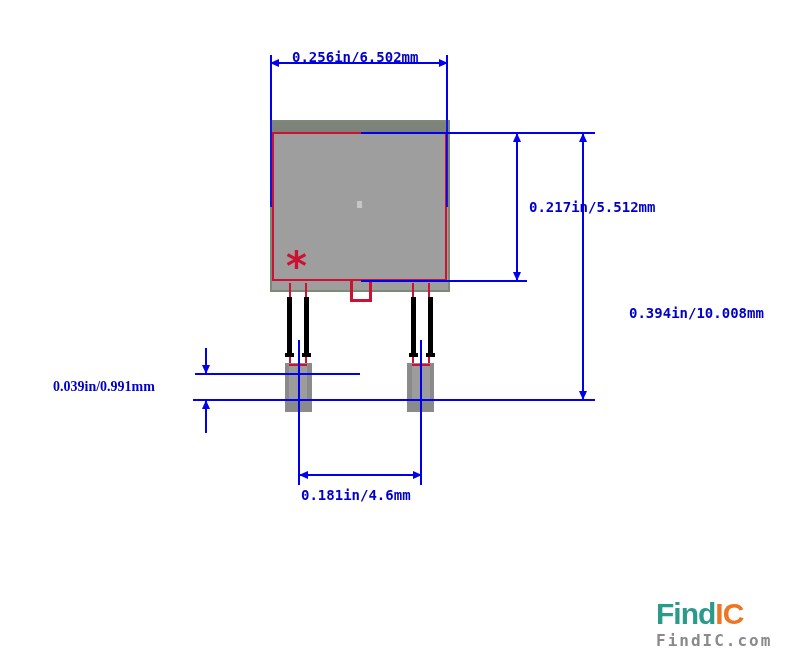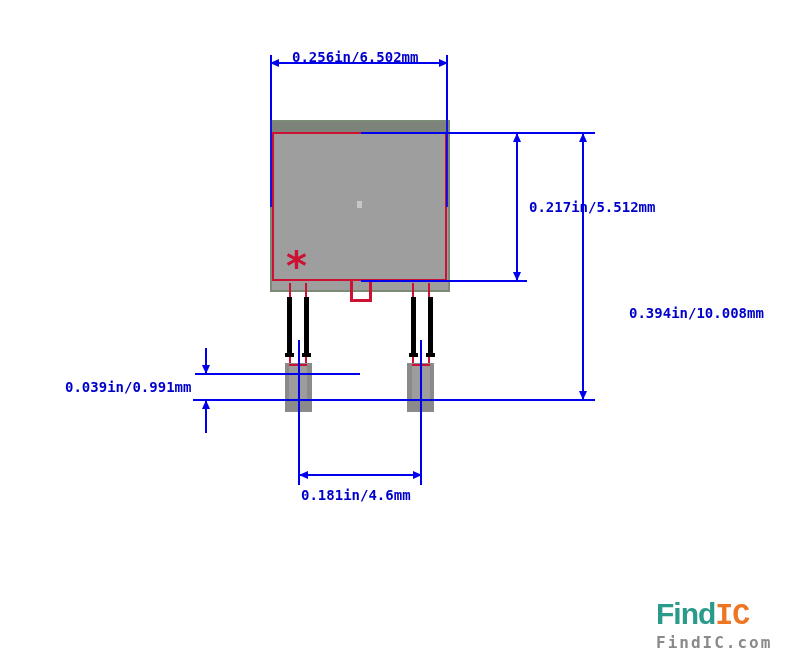--- a/index.html
+++ b/index.html
@@ -34,21 +34,21 @@
   
   .pinblack{position:absolute;width:5px;height:59px;top:297px;background:var(--pin-black);}
   .pinfoot{position:absolute;width:9px;height:4px;top:353px;background:var(--pin-black);}
   .pad{position:absolute;top:363px;width:27px;height:49px;background:var(--pad-fill);}
   .pad-inner{position:absolute;top:364px;width:18px;height:36px;background:var(--pad-inner);
              border-top:2px solid var(--outline-red);box-sizing:border-box;}
   
   .logo{position:absolute;left:656px;top:597px;width:130px;cursor:pointer;}
   .logo-line1{font:bold 30px "Liberation Sans","DejaVu Sans",sans-serif;letter-spacing:-1px;line-height:34px;}
   .logo-find{color:var(--logo-teal);}
-  .logo-ic{color:var(--logo-orange);font-family:Liberation Mono, monospace;}
+  .logo-ic{color:var(--logo-orange);}
   .logo-line2{font:bold 16px "DejaVu Sans Mono",monospace;letter-spacing:2px;color:var(--logo-gray);line-height:20px;}
 </style>
 </head>
 <body>
 
 <div id="canvas">
 
   <div class="body-outer"></div>
   <div class="body-band"></div>
   <div class="body-red"></div>
@@ -99,21 +99,21 @@
 
   <div class="vline" style="left:582px;top:133px;height:267px;"></div>
   <div class="ar ar-up" style="left:579px;top:133px;"></div>
   <div class="ar ar-down" style="left:579px;top:391px;"></div>
   <div class="dimtext" style="left:597px;top:305px;margin-left:32px;">0.394in/10.008mm</div>
 
   <div class="vline" style="left:205px;top:348px;height:26px;"></div>
   <div class="vline" style="left:205px;top:400px;height:33px;"></div>
   <div class="ar ar-down" style="left:202px;top:365px;"></div>
   <div class="ar ar-up" style="left:202px;top:400px;"></div>
-  <div class="dimtext" style="left:65px;top:379px;">0.039in/0.991mm</div>
+  <div class="dimtext" style="left:53px;top:379px;font-family:Liberation Serif, serif;">0.039in/0.991mm</div>
 
   <div class="hline" style="left:299px;top:474px;width:123px;"></div>
   <div class="ar ar-left" style="left:299px;top:471px;"></div>
   <div class="ar ar-right" style="left:413px;top:471px;"></div>
   <div class="dimtext" style="left:301px;top:487px;">0.181in/4.6mm</div>
 
   <div class="logo">
     <div class="logo-line1"><span class="logo-find">Find</span><span class="logo-ic">IC</span></div>
     <div class="logo-line2">FindIC.com</div>
   </div>

